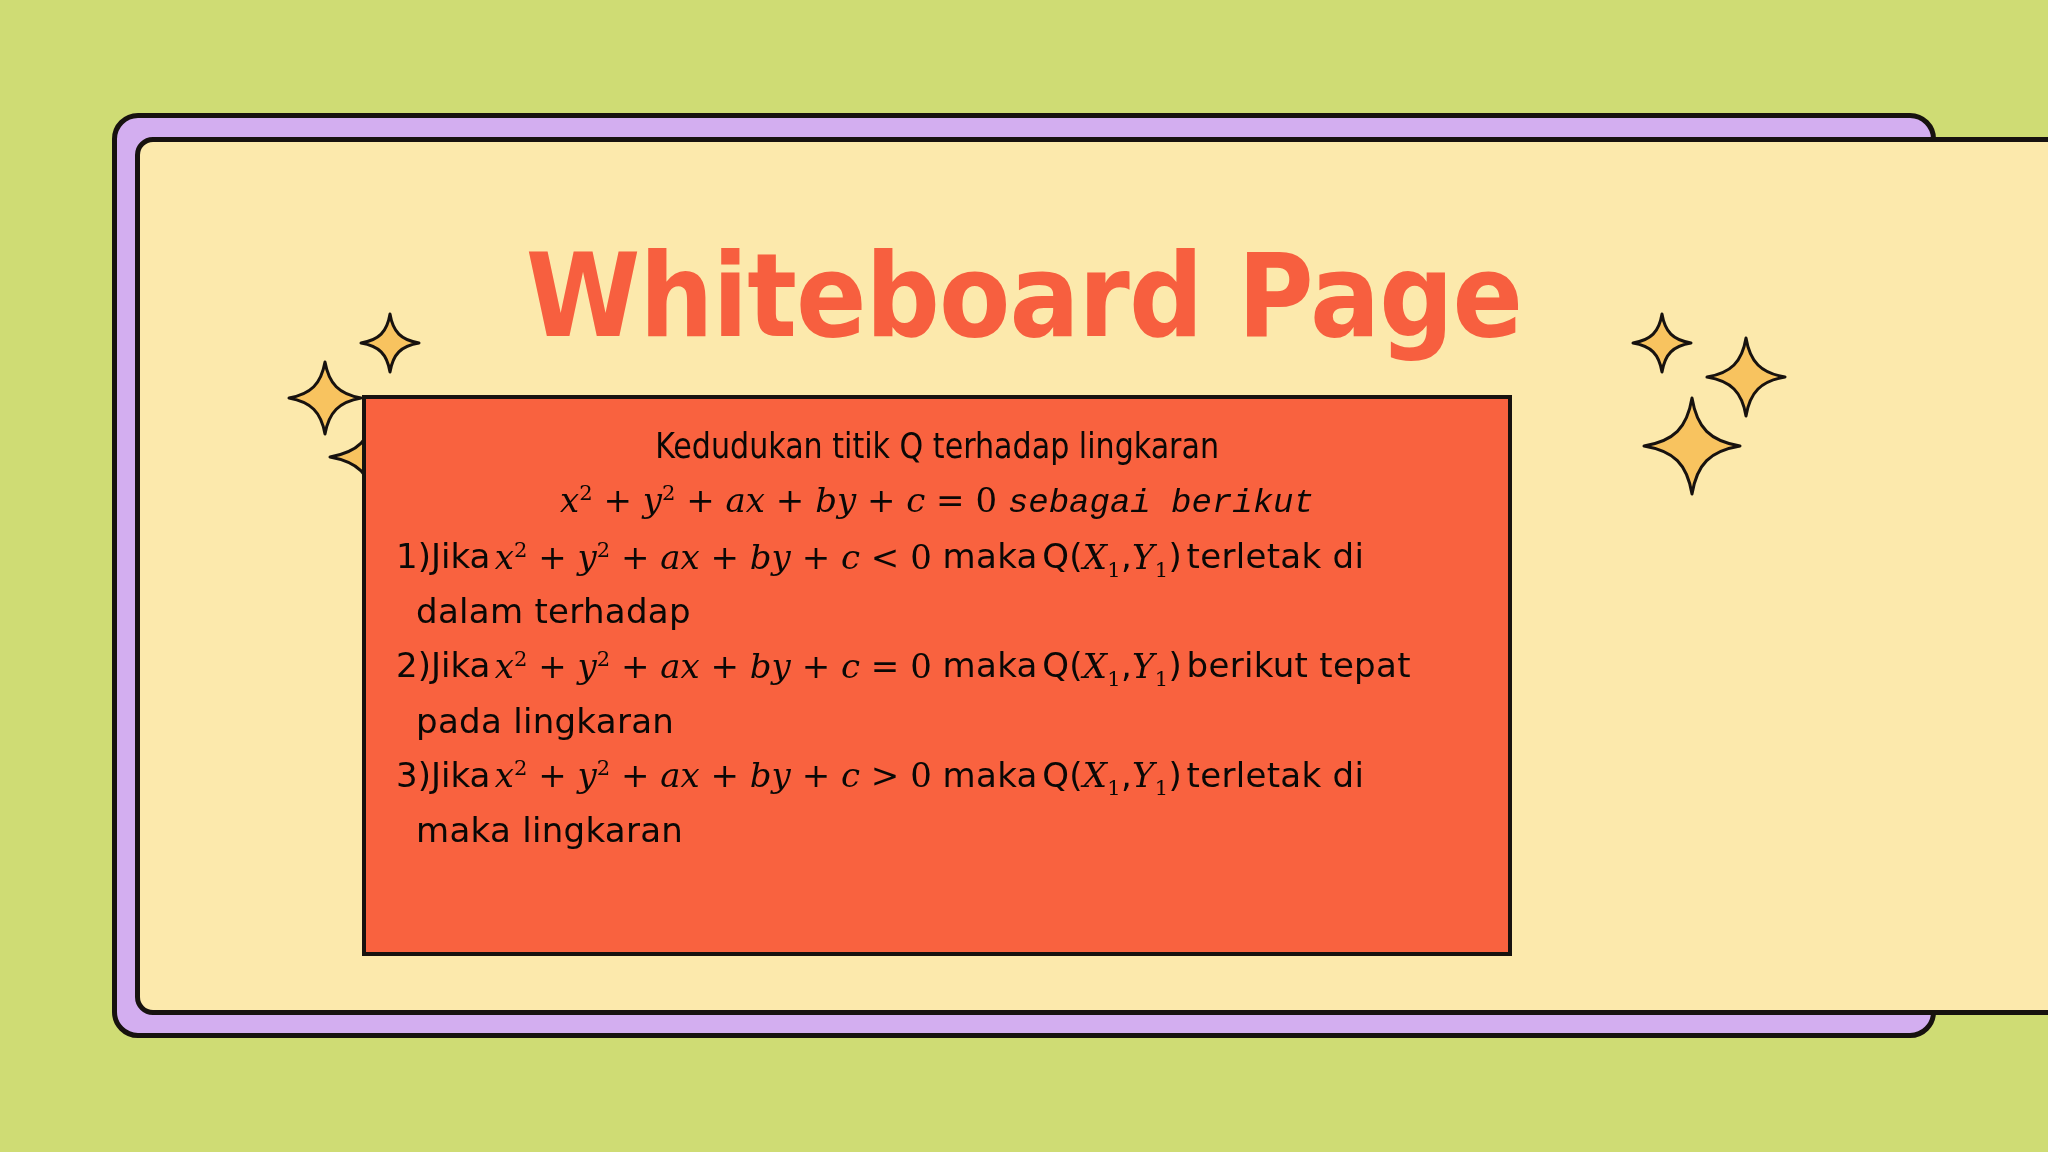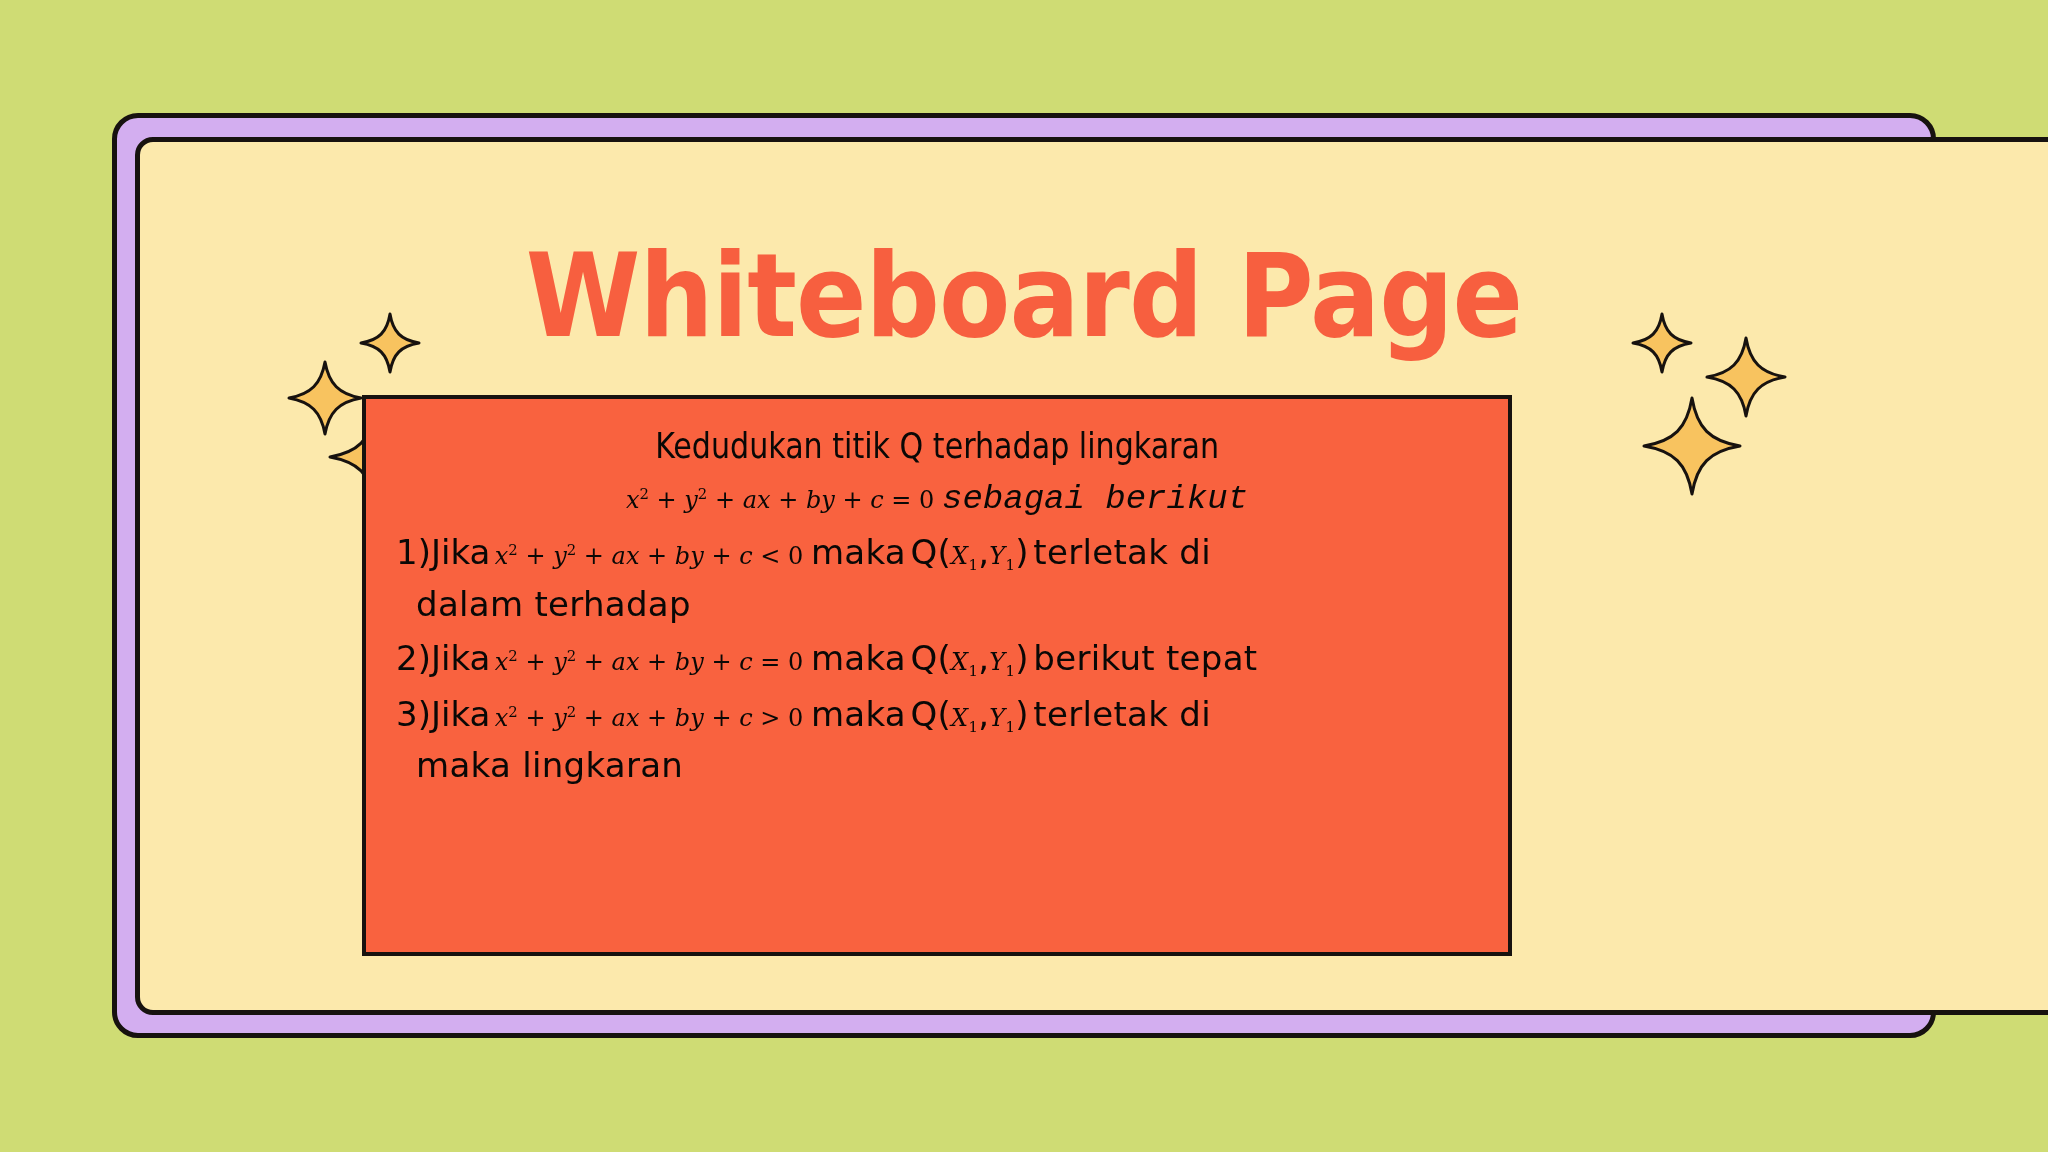--- a/index.html
+++ b/index.html
@@ -106,21 +106,21 @@
   .geo {
     font-family: "DejaVu Sans", sans-serif;
     font-size: 34px;
     letter-spacing: 0.3px;
   }
 
   
   .math {
     font-family: "DejaVu Serif", "Liberation Serif", serif;
     font-style: italic;
-    font-size: 24px;
+    font-size: 34px;
   }
   .math .op, .math .num {
     font-style: normal;
   }
   .math sup, .math sub {
     font-size: 0.62em;
     font-style: normal;
   }
   .math sup { vertical-align: super; }
   .math sub { vertical-align: sub; }
@@ -211,20 +211,21 @@
       <div class="item">
         <span class="first line">
           <span class="item-num">2)</span><span class="item-num">Jika</span>
           <span class="math">
             <i>x</i><sup>2</sup> <span class="op">+</span> <i>y</i><sup>2</sup> <span class="op">+</span> <i>ax</i> <span class="op">+</span> <i>by</i> <span class="op">+</span> <i>c</i> <span class="op">=</span> <span class="num">0</span>
           </span>
           <span class="geo">maka</span>
           <span class="geo">Q(<span class="math"><i>X</i><sub>1</sub></span>,<span class="math"><i>Y</i><sub>1</sub></span>)</span>
           <span class="geo">berikut tepat</span>
         </span>
+        <span class="second line geo">pada lingkaran</span>
       </div>
 
       <div class="item">
         <span class="first line">
           <span class="item-num">3)</span><span class="item-num">Jika</span>
           <span class="math">
             <i>x</i><sup>2</sup> <span class="op">+</span> <i>y</i><sup>2</sup> <span class="op">+</span> <i>ax</i> <span class="op">+</span> <i>by</i> <span class="op">+</span> <i>c</i> <span class="op">&gt;</span> <span class="num">0</span>
           </span>
           <span class="geo">maka</span>
           <span class="geo">Q(<span class="math"><i>X</i><sub>1</sub></span>,<span class="math"><i>Y</i><sub>1</sub></span>)</span>

